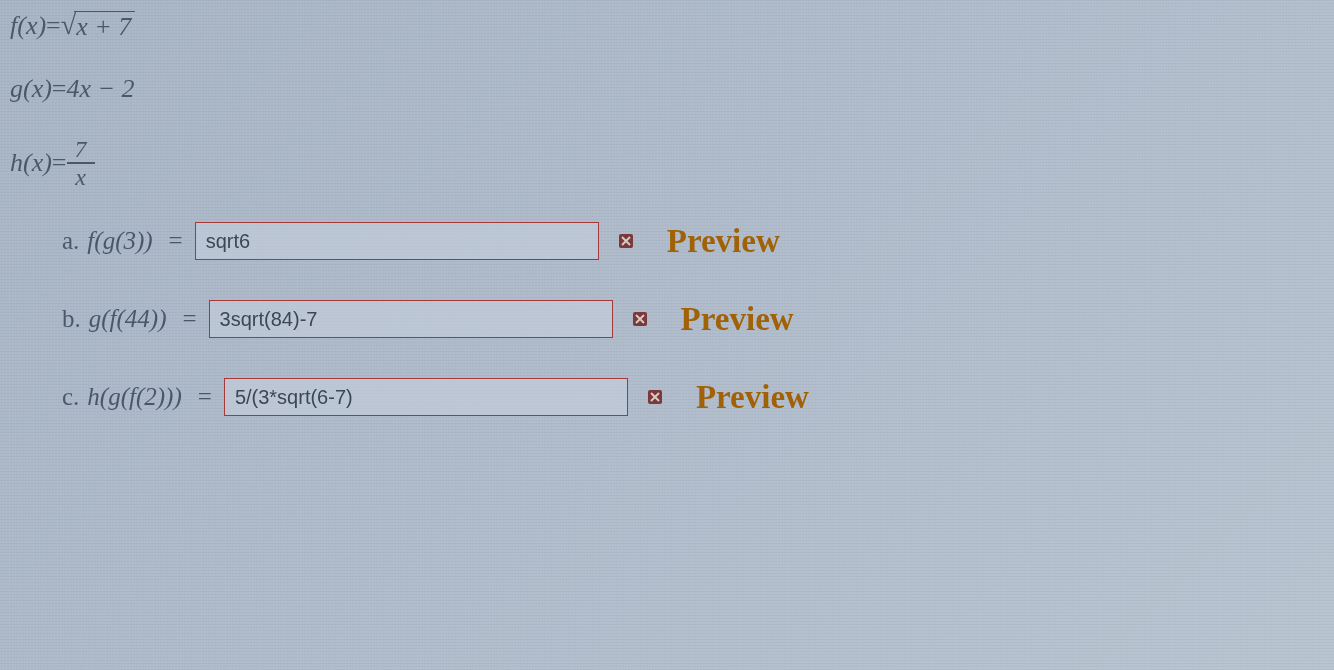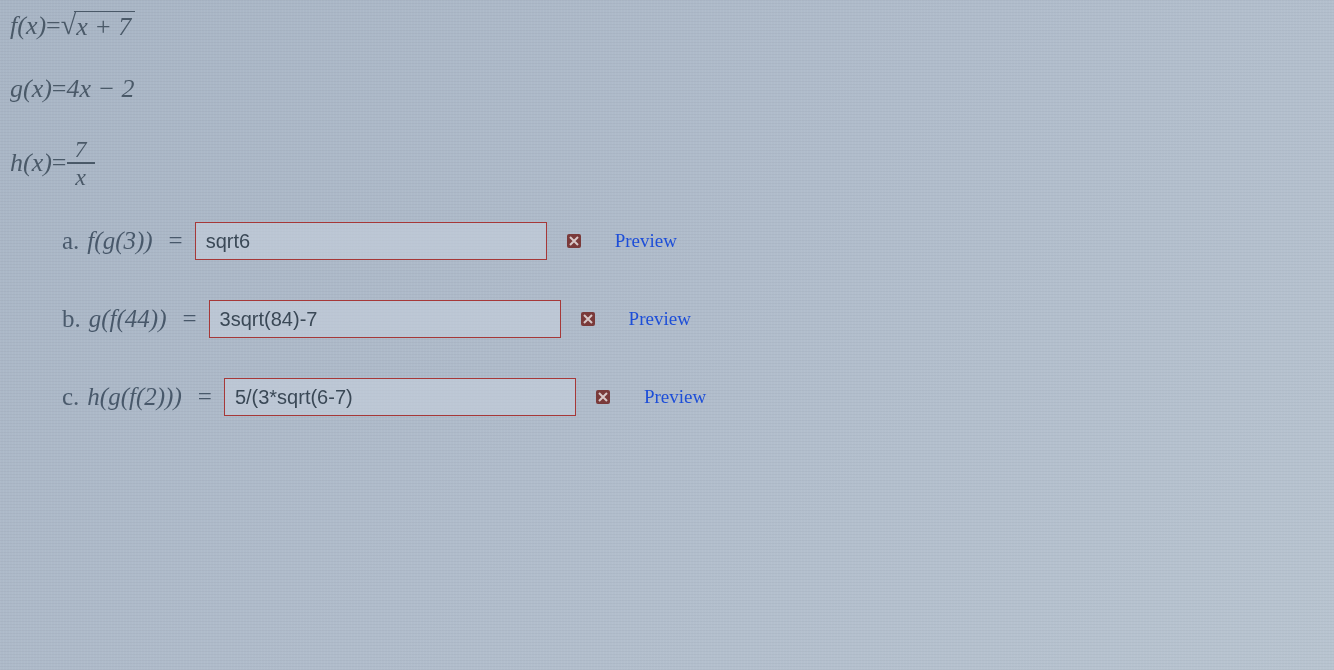--- a/index.html
+++ b/index.html
@@ -66,21 +66,21 @@
     color: #4a5a6c;
     margin-right: 8px;
     font-size: 25px;
   }
   .q-expr {
     font-style: italic;
     margin-right: 10px;
   }
   .eq { font-style: normal; margin: 0 12px 0 6px; }
   .answer-input {
-    width: 352px;
+    width: 404px;
     height: 38px;
     border: 1.5px solid #a63838;
     background: rgba(200,210,222,0.55);
     font-family: Arial, sans-serif;
     font-size: 20px;
     color: #3a4856;
     padding: 4px 10px;
     outline: none;
   }
   .bad-icon {
@@ -88,24 +88,25 @@
     height: 18px;
     margin-left: 18px;
     margin-right: 22px;
     display: inline-flex;
     align-items: center;
     justify-content: center;
   }
   .bad-icon svg { width: 16px; height: 16px; }
   .preview-link {
     font-family: Georgia, serif;
-    font-size: 19px;
-    color: #1d4ed8;
+    font-size: 33px;
+    color: #a16207;
     cursor: pointer;
     margin-left: 10px;
+    font-weight: bold;
   }
 </style>
 </head>
 <body>
 
 <div class="content">
 
   <div class="funcs">
     <div class="func-line">
       <span>f(x)</span>

